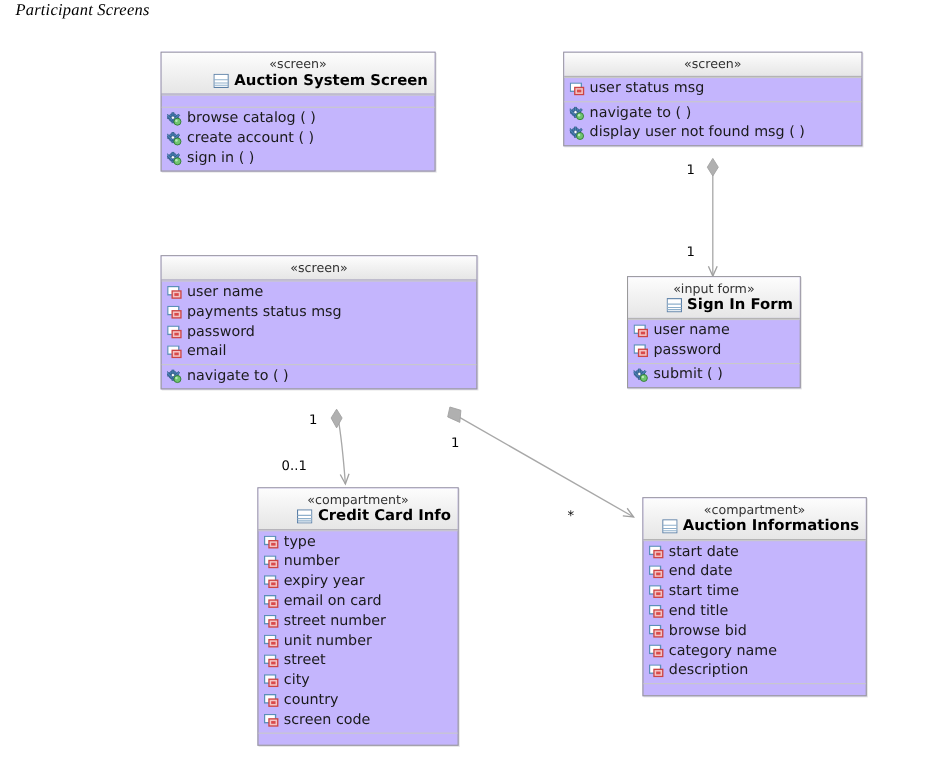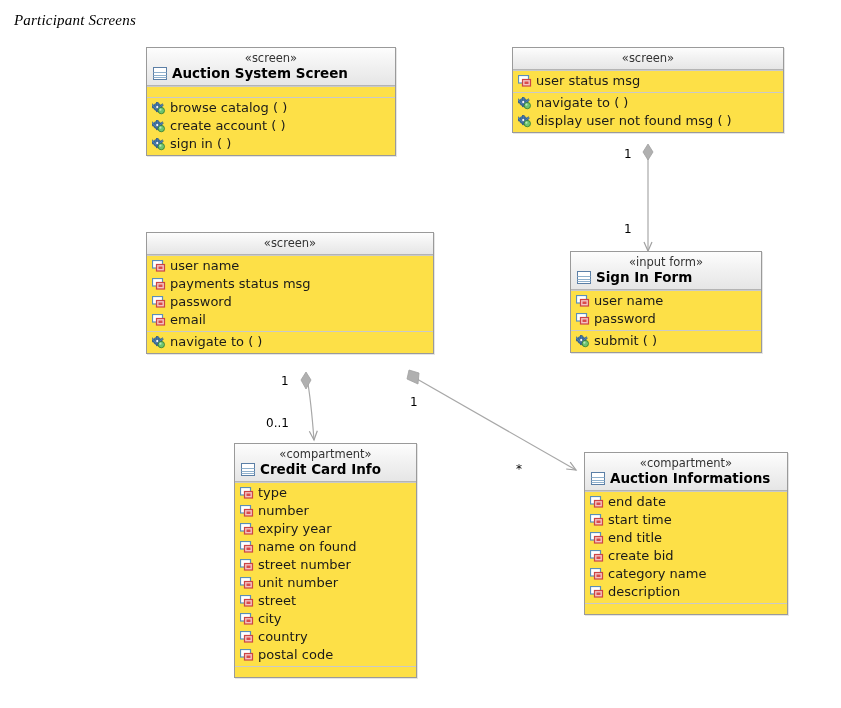--- a/index.html
+++ b/index.html
@@ -12,52 +12,52 @@
     width: 841px;
     height: 708px;
     position: relative;
     font-family: "DejaVu Sans", sans-serif;
     overflow: hidden;
   }
 
   #diagram-title {
     position: absolute;
     left: 14px;
-    top: 12px;
+    top: 2px;
     font-family: "Liberation Serif", serif;
     font-style: italic;
     font-size: 15px;
     color: #000000;
     letter-spacing: 0.2px;
   }
 
   
   .uml-class {
     position: absolute;
-    background: #fde047;
+    background: #c4b5fd;
     border: 1px solid #9a9a9a;
     box-sizing: border-box;
     box-shadow: 1px 1px 0 rgba(0,0,0,0.10);
   }
   .uml-header {
     background: linear-gradient(to bottom, #fdfdfd 0%, #f2f2f2 45%, #e6e6e6 100%);
     border-bottom: 1px solid #b4b4b4;
     padding: 3px 6px 4px 6px;
     text-align: center;
   }
   .stereotype {
     font-size: 11.5px;
     color: #333333;
     line-height: 14px;
     white-space: nowrap;
   }
   .class-title-row {
     display: flex;
     align-items: center;
-    justify-content: flex-start;
+    justify-content: flex-end;
     gap: 5px;
     line-height: 16px;
   }
   .class-name {
     font-size: 13.5px;
     font-weight: bold;
     color: #000000;
     white-space: nowrap;
   }
 
@@ -125,21 +125,21 @@
   <g>
     <path d="M417,379 L576,470" stroke="#a8a8a8" stroke-width="1.2" fill="none" marker-end="url(#openArrow)"></path>
     <path d="M409,370 L419,373 L418,384 L407,379 Z" fill="#b0b0b0" stroke="#a0a0a0" stroke-width="0.8"></path>
   </g>
 </svg>
 
 <div class="mult-label" style="left:624px; top:147px;">1</div>
 <div class="mult-label" style="left:624px; top:222px;">1</div>
 
 <div class="mult-label" style="left:281px; top:374px;">1</div>
-<div class="mult-label" style="left:266px; top:416px;">0..1</div>
+<div class="mult-label" style="left:256px; top:416px;">0..1</div>
 
 <div class="mult-label" style="left:410px; top:395px;">1</div>
 <div class="mult-label" style="left:516px; top:462px;">*</div>
 
 <div class="uml-class" id="box-auction-system-screen" style="left:146px; top:47px; width:250px;">
     <div class="uml-header">
       <div class="stereotype">«screen»</div>
       <div class="class-title-row">
         <span class="icon icon-class"><svg width="14" height="13" viewBox="0 0 14 13" xmlns="http://www.w3.org/2000/svg">
             <rect x="0.5" y="0.5" width="13" height="12" fill="#ffffff" stroke="#5b7fa6" stroke-width="1"></rect>
@@ -298,21 +298,21 @@
             </g>
             <circle cx="5.2" cy="5.0" r="1.5" fill="#ffffff" stroke="#2d5880" stroke-width="0.6"></circle>
             <circle cx="9.3" cy="8.6" r="3.2" fill="#6fc46f" stroke="#2f7a2f" stroke-width="0.8"></circle>
             <circle cx="8.4" cy="7.7" r="1.1" fill="#b9e8b9"></circle>
           </svg></span>
         <span>navigate to ( )</span>
       </div>
     </div>
   </div>
 
-<div class="uml-class" id="box-sign-in-form" style="left:570px; top:251px; width:192px;">
+<div class="uml-class" id="box-sign-in-form" style="left:570px; top:251px; width:158px;">
     <div class="uml-header">
       <div class="stereotype">«input form»</div>
       <div class="class-title-row">
         <span class="icon icon-class"><svg width="14" height="13" viewBox="0 0 14 13" xmlns="http://www.w3.org/2000/svg">
             <rect x="0.5" y="0.5" width="13" height="12" fill="#ffffff" stroke="#5b7fa6" stroke-width="1"></rect>
             <line x1="0.5" y1="5.5" x2="13.5" y2="5.5" stroke="#8fb0cc" stroke-width="1"></line>
             <line x1="0.5" y1="8.5" x2="13.5" y2="8.5" stroke="#8fb0cc" stroke-width="1"></line>
             <line x1="0.5" y1="10.5" x2="13.5" y2="10.5" stroke="#8fb0cc" stroke-width="1"></line>
           </svg></span>
         <span class="class-name">Sign In Form</span>
@@ -392,21 +392,21 @@
             <rect x="6.5" y="6.5" width="4" height="2.5" fill="#d94b4b"></rect>
           </svg></span>
         <span>expiry year</span>
       </div>
       <div class="feature">
         <span class="icon icon-attr"><svg width="14" height="12" viewBox="0 0 14 12" xmlns="http://www.w3.org/2000/svg">
             <rect x="0.5" y="0.5" width="10" height="7.5" fill="#ffffff" stroke="#5b8fb9" stroke-width="1.2"></rect>
             <rect x="4.5" y="4.5" width="8" height="6.5" fill="#f3c3c3" stroke="#cc4444" stroke-width="1.2"></rect>
             <rect x="6.5" y="6.5" width="4" height="2.5" fill="#d94b4b"></rect>
           </svg></span>
-        <span>name on found</span>
+        <span>email on card</span>
       </div>
       <div class="feature">
         <span class="icon icon-attr"><svg width="14" height="12" viewBox="0 0 14 12" xmlns="http://www.w3.org/2000/svg">
             <rect x="0.5" y="0.5" width="10" height="7.5" fill="#ffffff" stroke="#5b8fb9" stroke-width="1.2"></rect>
             <rect x="4.5" y="4.5" width="8" height="6.5" fill="#f3c3c3" stroke="#cc4444" stroke-width="1.2"></rect>
             <rect x="6.5" y="6.5" width="4" height="2.5" fill="#d94b4b"></rect>
           </svg></span>
         <span>street number</span>
       </div>
       <div class="feature">
@@ -440,21 +440,21 @@
             <rect x="6.5" y="6.5" width="4" height="2.5" fill="#d94b4b"></rect>
           </svg></span>
         <span>country</span>
       </div>
       <div class="feature">
         <span class="icon icon-attr"><svg width="14" height="12" viewBox="0 0 14 12" xmlns="http://www.w3.org/2000/svg">
             <rect x="0.5" y="0.5" width="10" height="7.5" fill="#ffffff" stroke="#5b8fb9" stroke-width="1.2"></rect>
             <rect x="4.5" y="4.5" width="8" height="6.5" fill="#f3c3c3" stroke="#cc4444" stroke-width="1.2"></rect>
             <rect x="6.5" y="6.5" width="4" height="2.5" fill="#d94b4b"></rect>
           </svg></span>
-        <span>postal code</span>
+        <span>screen code</span>
       </div>
     </div>
     <div class="compartment empty"></div>
   </div>
 
 <div class="uml-class" id="box-auction-informations" style="left:584px; top:452px; width:204px;">
     <div class="uml-header">
       <div class="stereotype">«compartment»</div>
       <div class="class-title-row">
         <span class="icon icon-class"><svg width="14" height="13" viewBox="0 0 14 13" xmlns="http://www.w3.org/2000/svg">
@@ -466,20 +466,28 @@
         <span class="class-name">Auction Informations</span>
       </div>
     </div>
     <div class="compartment">
       <div class="feature">
         <span class="icon icon-attr"><svg width="14" height="12" viewBox="0 0 14 12" xmlns="http://www.w3.org/2000/svg">
             <rect x="0.5" y="0.5" width="10" height="7.5" fill="#ffffff" stroke="#5b8fb9" stroke-width="1.2"></rect>
             <rect x="4.5" y="4.5" width="8" height="6.5" fill="#f3c3c3" stroke="#cc4444" stroke-width="1.2"></rect>
             <rect x="6.5" y="6.5" width="4" height="2.5" fill="#d94b4b"></rect>
           </svg></span>
+        <span>start date</span>
+      </div>
+      <div class="feature">
+        <span class="icon icon-attr"><svg width="14" height="12" viewBox="0 0 14 12" xmlns="http://www.w3.org/2000/svg">
+            <rect x="0.5" y="0.5" width="10" height="7.5" fill="#ffffff" stroke="#5b8fb9" stroke-width="1.2"></rect>
+            <rect x="4.5" y="4.5" width="8" height="6.5" fill="#f3c3c3" stroke="#cc4444" stroke-width="1.2"></rect>
+            <rect x="6.5" y="6.5" width="4" height="2.5" fill="#d94b4b"></rect>
+          </svg></span>
         <span>end date</span>
       </div>
       <div class="feature">
         <span class="icon icon-attr"><svg width="14" height="12" viewBox="0 0 14 12" xmlns="http://www.w3.org/2000/svg">
             <rect x="0.5" y="0.5" width="10" height="7.5" fill="#ffffff" stroke="#5b8fb9" stroke-width="1.2"></rect>
             <rect x="4.5" y="4.5" width="8" height="6.5" fill="#f3c3c3" stroke="#cc4444" stroke-width="1.2"></rect>
             <rect x="6.5" y="6.5" width="4" height="2.5" fill="#d94b4b"></rect>
           </svg></span>
         <span>start time</span>
       </div>
@@ -490,21 +498,21 @@
             <rect x="6.5" y="6.5" width="4" height="2.5" fill="#d94b4b"></rect>
           </svg></span>
         <span>end title</span>
       </div>
       <div class="feature">
         <span class="icon icon-attr"><svg width="14" height="12" viewBox="0 0 14 12" xmlns="http://www.w3.org/2000/svg">
             <rect x="0.5" y="0.5" width="10" height="7.5" fill="#ffffff" stroke="#5b8fb9" stroke-width="1.2"></rect>
             <rect x="4.5" y="4.5" width="8" height="6.5" fill="#f3c3c3" stroke="#cc4444" stroke-width="1.2"></rect>
             <rect x="6.5" y="6.5" width="4" height="2.5" fill="#d94b4b"></rect>
           </svg></span>
-        <span>create bid</span>
+        <span>browse bid</span>
       </div>
       <div class="feature">
         <span class="icon icon-attr"><svg width="14" height="12" viewBox="0 0 14 12" xmlns="http://www.w3.org/2000/svg">
             <rect x="0.5" y="0.5" width="10" height="7.5" fill="#ffffff" stroke="#5b8fb9" stroke-width="1.2"></rect>
             <rect x="4.5" y="4.5" width="8" height="6.5" fill="#f3c3c3" stroke="#cc4444" stroke-width="1.2"></rect>
             <rect x="6.5" y="6.5" width="4" height="2.5" fill="#d94b4b"></rect>
           </svg></span>
         <span>category name</span>
       </div>
       <div class="feature">

